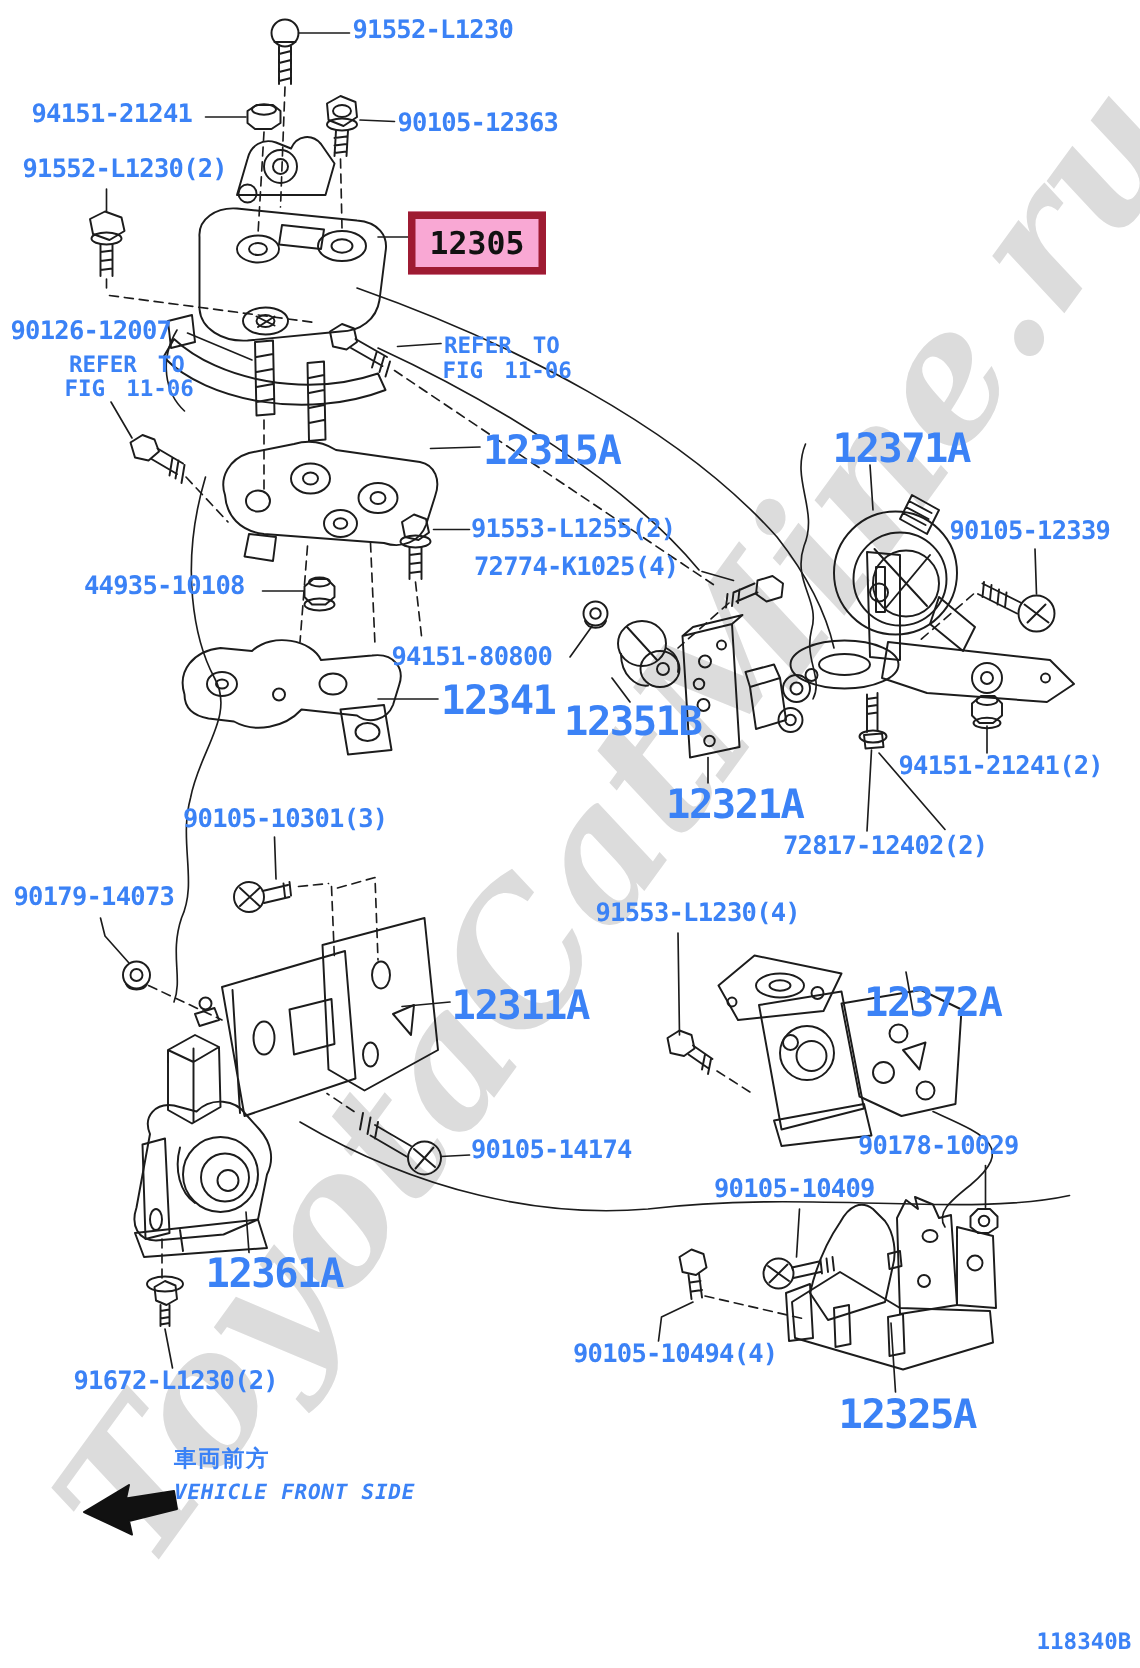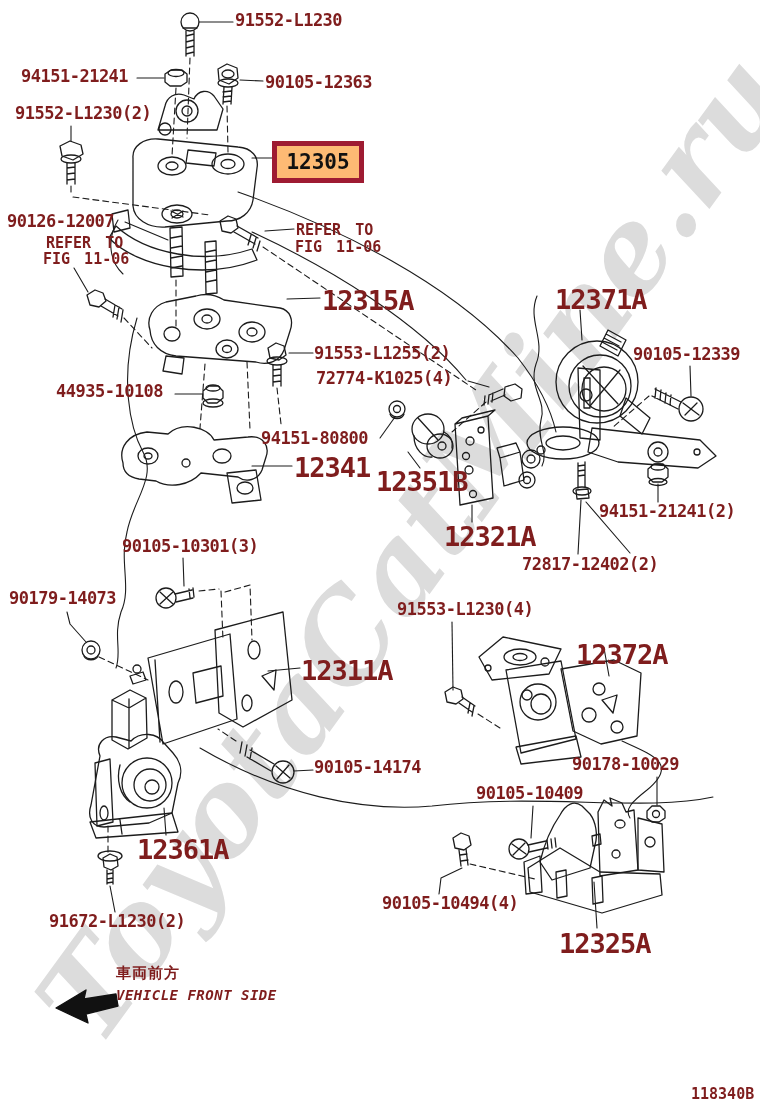--- a/index.html
+++ b/index.html
@@ -4,29 +4,29 @@
 <style>
   html,body{margin:0;padding:0;background:#fff;}
   #stage{position:relative;width:760px;height:1112px;background:#fff;overflow:hidden;
          font-family:"DejaVu Sans Mono",monospace;}
   .wm{position:absolute;left:-170px;top:480px;width:1140px;height:170px;line-height:170px;
       text-align:center;transform:rotate(-54deg);font-family:"DejaVu Serif",serif;
       font-weight:bold;font-style:italic;font-size:118px;color:#dcdcdc;white-space:nowrap;
       user-select:none;pointer-events:none;}
   svg.art{position:absolute;left:0;top:0;}
   .lbl{position:absolute;font-family:"DejaVu Sans Mono",monospace;font-weight:bold;
-       color:#7f1d1d;white-space:nowrap;letter-spacing:-0.5px;line-height:1.05;}
+       color:#3b82f6;white-space:nowrap;letter-spacing:-0.5px;line-height:1.05;}
   .s17{font-size:17px;}
   .s21{font-size:27px;letter-spacing:-1px;}
   .ref{font-size:15px;word-spacing:5px;letter-spacing:0;}
   .jp{font-family:Liberation Serif, serif;font-size:15px;font-weight:bold;letter-spacing:1px;}
   .en{font-size:14px;letter-spacing:0.5px;font-style:italic;}
   .code{font-size:15px;letter-spacing:0;}
   .hl{position:absolute;left:272px;top:141px;width:82px;height:32px;border:5px solid #9e1b32;
-      background:#fdba74;display:flex;align-items:center;justify-content:center;
+      background:#f9a8d4;display:flex;align-items:center;justify-content:center;
       font:bold 21px "DejaVu Sans Mono",monospace;color:#111;cursor:pointer;}
 </style>
 </head>
 <body>
 
 <div id="stage">
 
   <div class="wm">ToyotaCatMine.ru</div>
 
   <svg class="art" width="760" height="1112" viewBox="0 0 760 1112" fill="none" stroke="#1c1c1c" stroke-width="1.3" stroke-linecap="round" stroke-linejoin="round">
@@ -355,21 +355,21 @@
   <div class="lbl s17" style="left:261px;top:430px">94151-80800</div>
   <div class="lbl s21" style="left:294px;top:454px">12341</div>
   <div class="lbl s21" style="left:376px;top:468px">12351B</div>
   <div class="lbl s21" style="left:444px;top:523px">12321A</div>
   <div class="lbl s17" style="left:599px;top:503px">94151-21241(2)</div>
   <div class="lbl s17" style="left:522px;top:556px">72817-12402(2)</div>
   <div class="lbl s17" style="left:122px;top:538px">90105-10301(3)</div>
   <div class="lbl s17" style="left:9px;top:590px">90179-14073</div>
   <div class="lbl s21" style="left:301px;top:657px">12311A</div>
   <div class="lbl s17" style="left:397px;top:601px">91553-L1230(4)</div>
-  <div class="lbl s21" style="left:576px;top:641px">12372A</div>
+  <div class="lbl s21" style="left:576px;top:655px">12372A</div>
   <div class="lbl s17" style="left:314px;top:759px">90105-14174</div>
   <div class="lbl s17" style="left:572px;top:756px">90178-10029</div>
   <div class="lbl s17" style="left:476px;top:785px">90105-10409</div>
   <div class="lbl s17" style="left:382px;top:895px">90105-10494(4)</div>
   <div class="lbl s21" style="left:559px;top:930px">12325A</div>
   <div class="lbl s21" style="left:137px;top:836px">12361A</div>
   <div class="lbl s17" style="left:49px;top:913px">91672-L1230(2)</div>
 
   <div class="hl">
     <span>12305</span>

